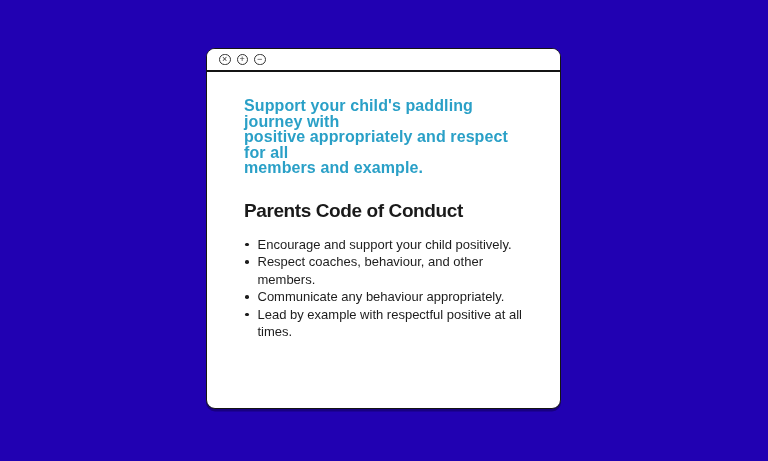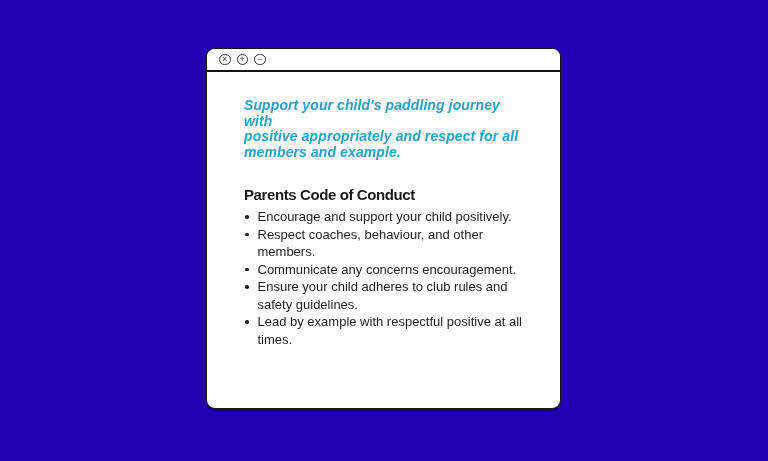--- a/index.html
+++ b/index.html
@@ -49,37 +49,36 @@
     cursor: pointer;
     font-family: "Liberation Sans", sans-serif;
   }
   .ctrl span { display: block; transform: translateY(-0.5px); }
   .content {
     padding: 26px 30px 0 37px;
   }
   .intro {
     color: #2aa0c7;
     font-weight: 700;
-    font-size: 14px;
+    font-size: 16px;
     line-height: 15.5px;
     letter-spacing: 0.1px;
-    font-style: italic;
   }
   .intro .line { display: block; }
   .page-title {
     margin: 22px 0 0 0;
-    font-size: 15px;
+    font-size: 19px;
     font-weight: 700;
     color: #1a1a1a;
     letter-spacing: -0.4px;
     line-height: 25px;
   }
   .conduct-list {
     list-style: none;
-    margin: 1px 0 0 0;
+    margin: 13px 0 0 0;
     padding: 0;
     width: 294px;
   }
   .conduct-list li {
     display: flex;
     align-items: flex-start;
     font-size: 13px;
     line-height: 17.5px;
     color: #1d1d1d;
   }
@@ -121,25 +120,21 @@
       <li>
         <span class="bullet"></span>
         <span>Encourage and support your child positively.</span>
       </li>
       <li>
         <span class="bullet"></span>
         <span>Respect coaches, behaviour, and other members.</span>
       </li>
       <li>
         <span class="bullet"></span>
-        <span>Communicate any concerns encouragement.</span>
-      </li>
-      <li>
-        <span class="bullet"></span>
-        <span>Ensure your child adheres to club rules and safety guidelines.</span>
+        <span>Communicate any behaviour appropriately.</span>
       </li>
       <li>
         <span class="bullet"></span>
         <span>Lead by example with respectful positive at all times.</span>
       </li>
     </ul>
   </div>
 </div>
 
 </body></html>

